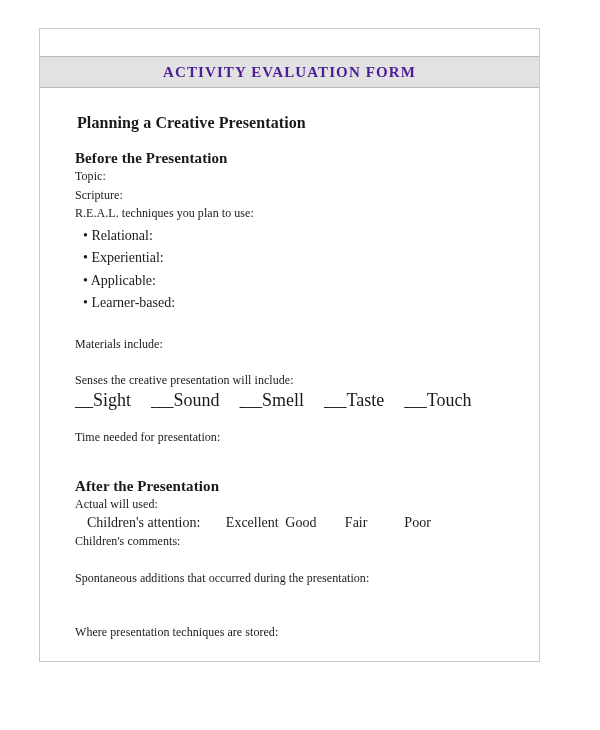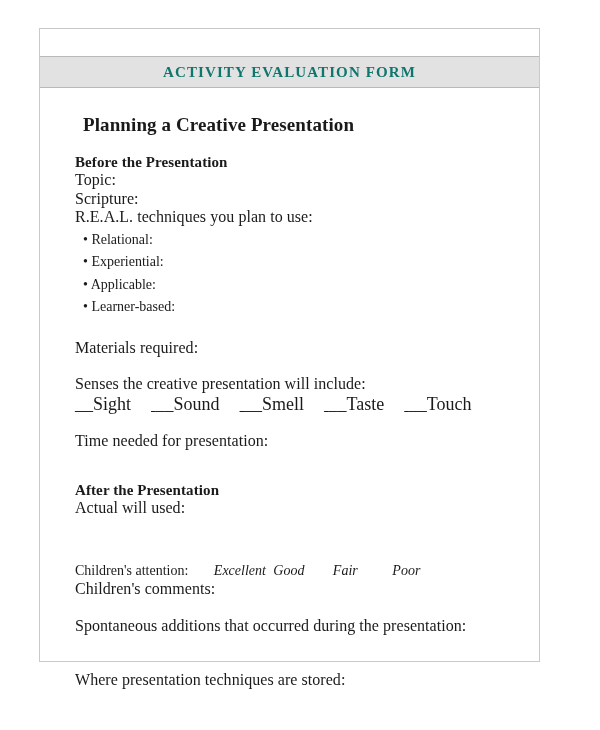--- a/index.html
+++ b/index.html
@@ -38,42 +38,42 @@
   .header-title {
     position: absolute;
     left: 0;
     right: 0;
     top: 7px;
     text-align: center;
     font-family: "Liberation Serif", serif;
     font-weight: bold;
     font-size: 15px;
     letter-spacing: 1.1px;
-    color: #0f766e;
+    color: #4c1d95;
   }
   .body-area {
     position: absolute;
     left: 35px;
     top: 85px;
     width: 430px;
   }
   .doc-subtitle {
     font-weight: bold;
-    font-size: 19px;
-    margin: 0 0 0 8px;
+    font-size: 16px;
+    margin: 0 0 0 2px;
     letter-spacing: 0.1px;
   }
   .section-heading {
     font-weight: bold;
     font-size: 15px;
     margin: 0;
     letter-spacing: 0.1px;
   }
   .line {
-    font-size: 16px;
+    font-size: 12px;
     margin: 0;
     line-height: 18.5px;
     letter-spacing: 0.05px;
   }
   .bullet-line {
     font-size: 14px;
     margin: 4px;
     line-height: 18.5px;
     padding-left: 4px;
   }
@@ -90,26 +90,25 @@
     margin-right: 20px;
   }
   .sense-item:last-child { margin-right: 0; }
   .rating-row {
     font-size: 14px;
     line-height: 18.5px;
     white-space: nowrap;
   }
   .rating-label {
     display: inline-block;
+    margin-left: 12px;
   }
   .rating-opts {
     display: inline-block;
-    font-style: italic;
     margin-left: 22px;
-    margin-top: 44px;
   }
   .rating-opt {
     display: inline-block;
     width: 56px;
   }
   .rating-opt:last-child { width: auto; }
 </style>
 </head>
 <body>
 
@@ -131,21 +130,21 @@
     <div class="line">Scripture:</div>
     <div class="line">R.E.A.L. techniques you plan to use:</div>
 
     <div class="bullet-line">• Relational:</div>
     <div class="bullet-line">• Experiential:</div>
     <div class="bullet-line">• Applicable:</div>
     <div class="bullet-line">• Learner-based:</div>
 
     <div class="spacer-md"></div>
 
-    <div class="line">Materials required:</div>
+    <div class="line">Materials include:</div>
 
     <div class="spacer-md"></div>
 
     <div class="line">Senses the creative presentation will include:</div>
     <div class="senses-row">
       <span class="sense-item">__Sight</span>
       <span class="sense-item">__Sound</span>
       <span class="sense-item">__Smell</span>
       <span class="sense-item">__Taste</span>
       <span class="sense-item">__Touch</span>

